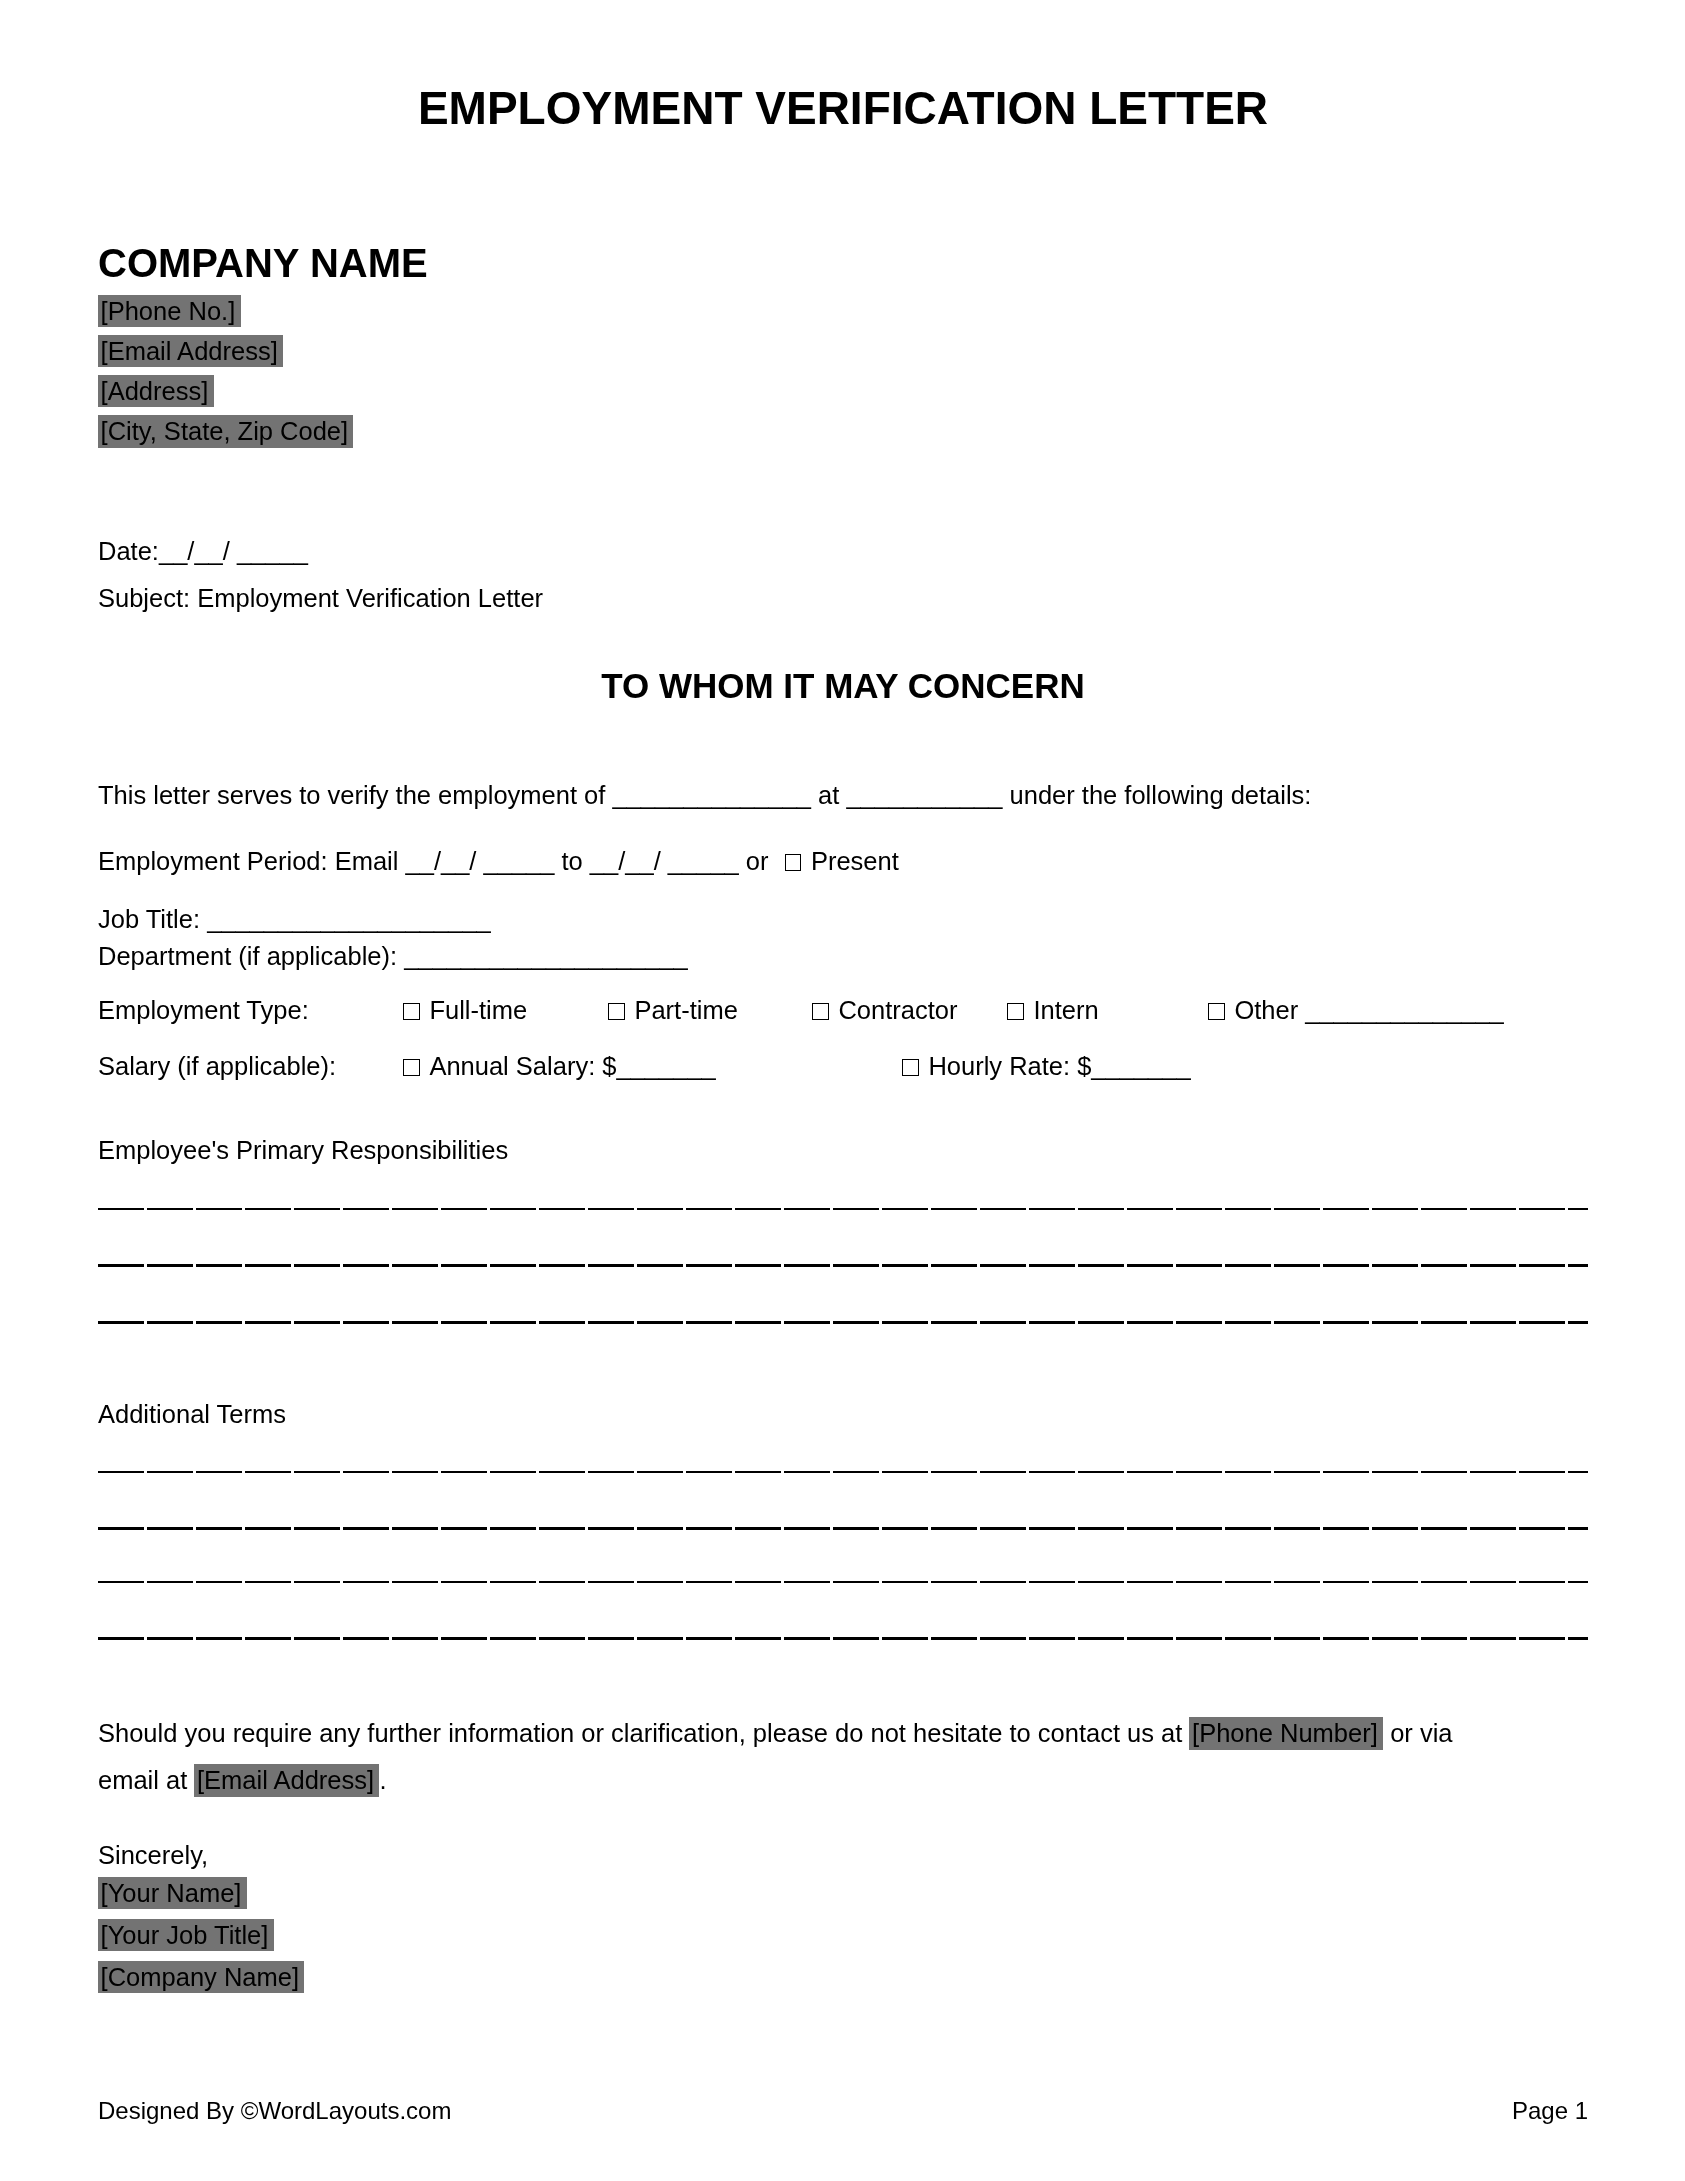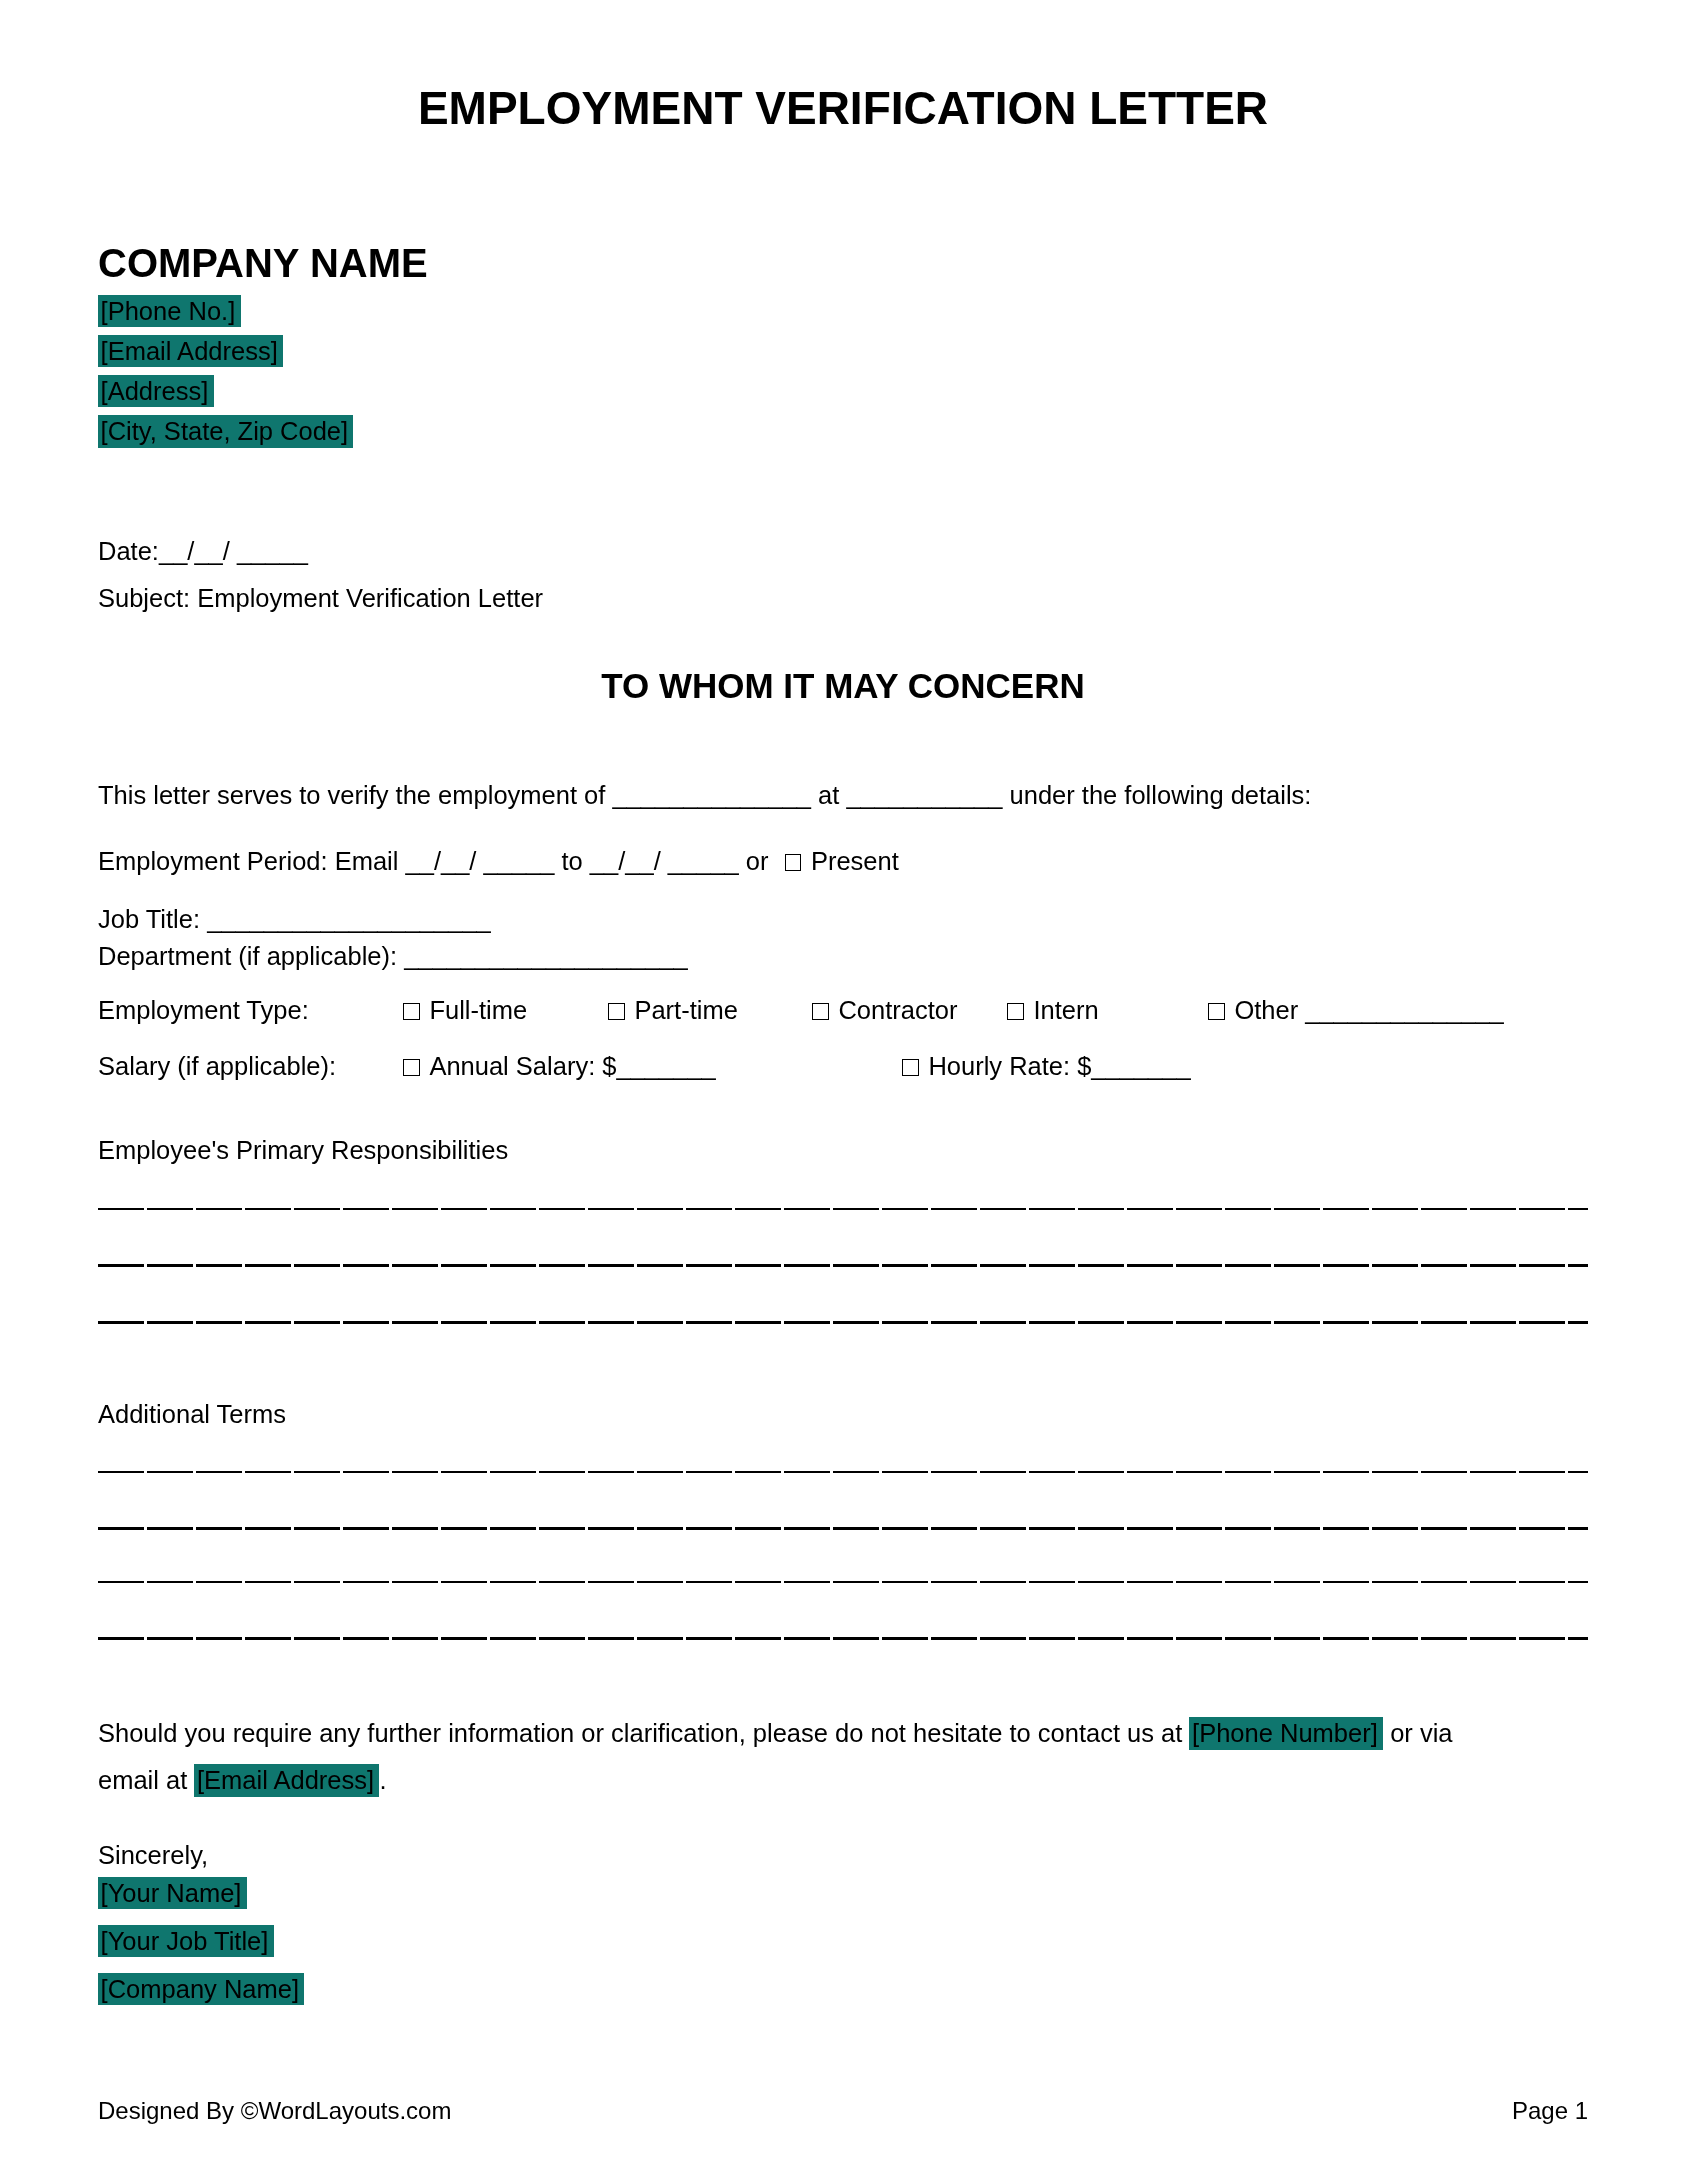--- a/index.html
+++ b/index.html
@@ -27,21 +27,21 @@
   }
   .company-name {
     margin-top: 104px;
     font-size: 40px;
     line-height: 49px;
     font-weight: 700;
   }
   .addr-line { margin-top: 5.3px; font-size: 25.5px; line-height: 35px; }
   .addr-line + .addr-line { margin-top: 5.3px; }
   .highlight {
-    background: #0f766e;
+    background: #737373;
     padding: 1.8px 5.3px 2.6px 2.6px;
   }
   .date-line   { margin-top: 86px; font-size: 25.5px; line-height: 33px; white-space: nowrap; }
   .subject-line{ margin-top: 14px; font-size: 25.5px; line-height: 33px; white-space: nowrap; }
   .concern {
     margin-top: 49px;
     font-size: 35px;
     line-height: 44px;
     font-weight: 700;
     text-align: center;
@@ -76,21 +76,21 @@
   }
   .rule.r-a1 { margin-top: 41px; }
   .rule.r-a2 { margin-top: 54px; }
   .rule.r-a3 { margin-top: 54px; }
   .rule.r-b1 { margin-top: 40px; }
   .rule.r-b2 { margin-top: 54px; }
   .rule.r-b3 { margin-top: 51px; }
   .rule.r-b4 { margin-top: 54px; }
   .closing { margin-top: 70px; font-size: 25.5px; line-height: 47px; }
   .sincerely { margin-top: 35px; font-size: 25.5px; line-height: 33px; }
-  .sig-line { margin-top: 13px; font-size: 25.5px; line-height: 35px; }
+  .sig-line { margin-top: 7px; font-size: 25.5px; line-height: 35px; }
   .sig-line.first { margin-top: 3.5px; }
   .footer {
     position: absolute;
     left: 98px;
     right: 97px;
     top: 2096px;
     display: flex;
     justify-content: space-between;
     font-size: 24px;
     line-height: 30px;

